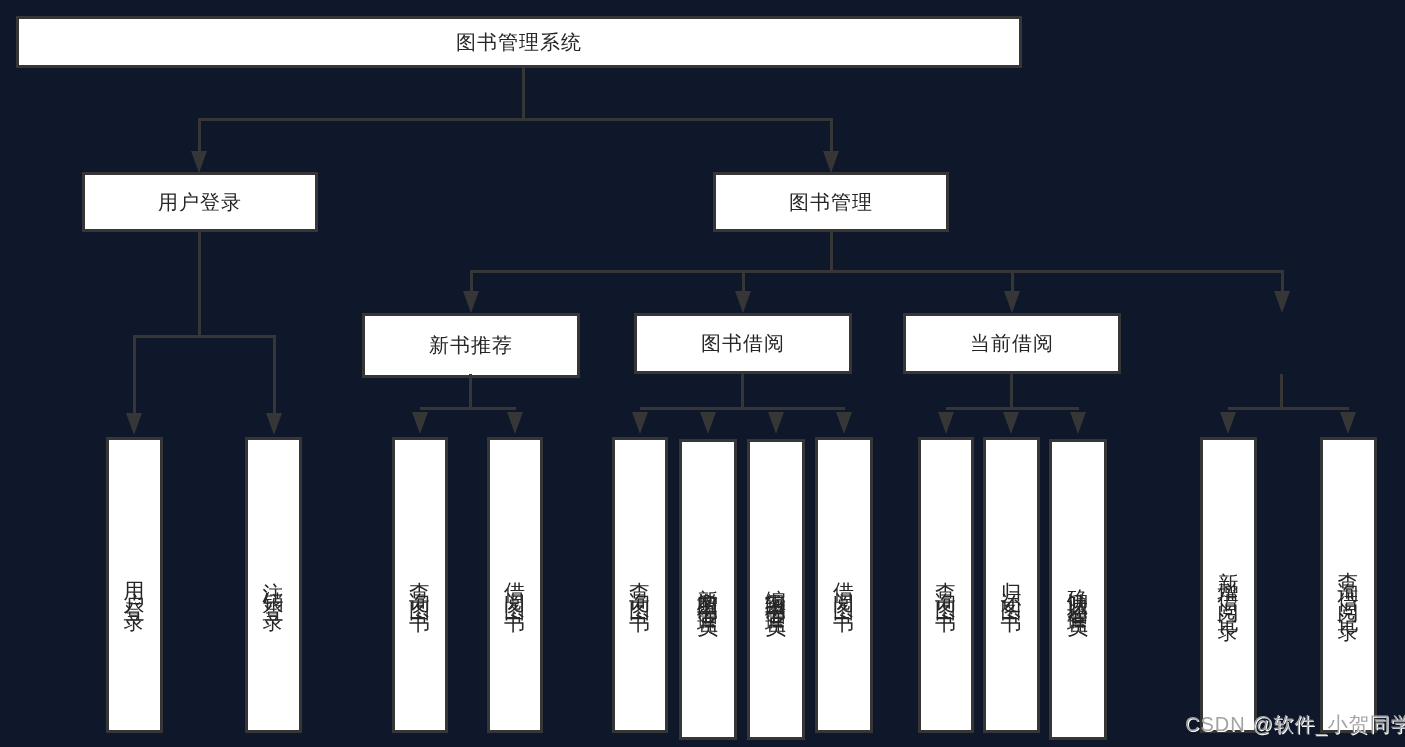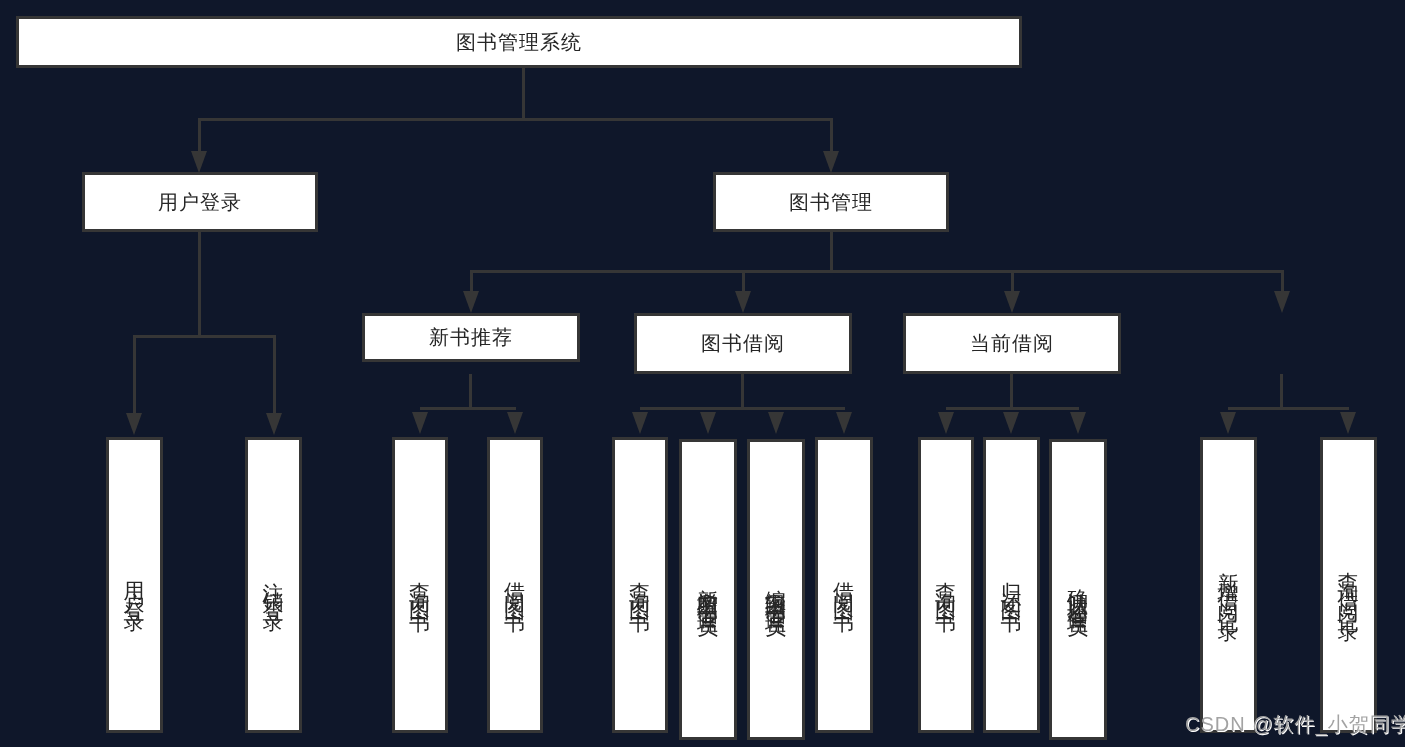--- a/index.html
+++ b/index.html
@@ -91,21 +91,21 @@
   <div class="hl" style="left:471px; top:270px; width:812px;"></div>
   <div class="vl" style="left:470px; top:270px; height:22px;"></div>
   <div class="vl" style="left:742px; top:270px; height:22px;"></div>
   <div class="vl" style="left:1011px; top:270px; height:22px;"></div>
   <div class="vl" style="left:1281px; top:270px; height:22px;"></div>
   <div class="arrow" style="left:463px; top:291px;"></div>
   <div class="arrow" style="left:735px; top:291px;"></div>
   <div class="arrow" style="left:1004px; top:291px;"></div>
   <div class="arrow" style="left:1274px; top:291px;"></div>
 
-  <div class="node hnode" style="left:362px; top:313px; width:218px; height:49px;">
+  <div class="node hnode" style="left:362px; top:313px; width:218px; height:65px;">
     <span>新书推荐</span>
   </div>
   <div class="node hnode" style="left:903px; top:313px; width:218px; height:61px;">
     <span>当前借阅</span>
   </div>
   <div class="node hnode" style="left:634px; top:313px; width:218px; height:61px;">
     <span>图书借阅</span>
   </div>
 
   <div class="vl" style="left:469px; top:374px; height:36px;"></div>

